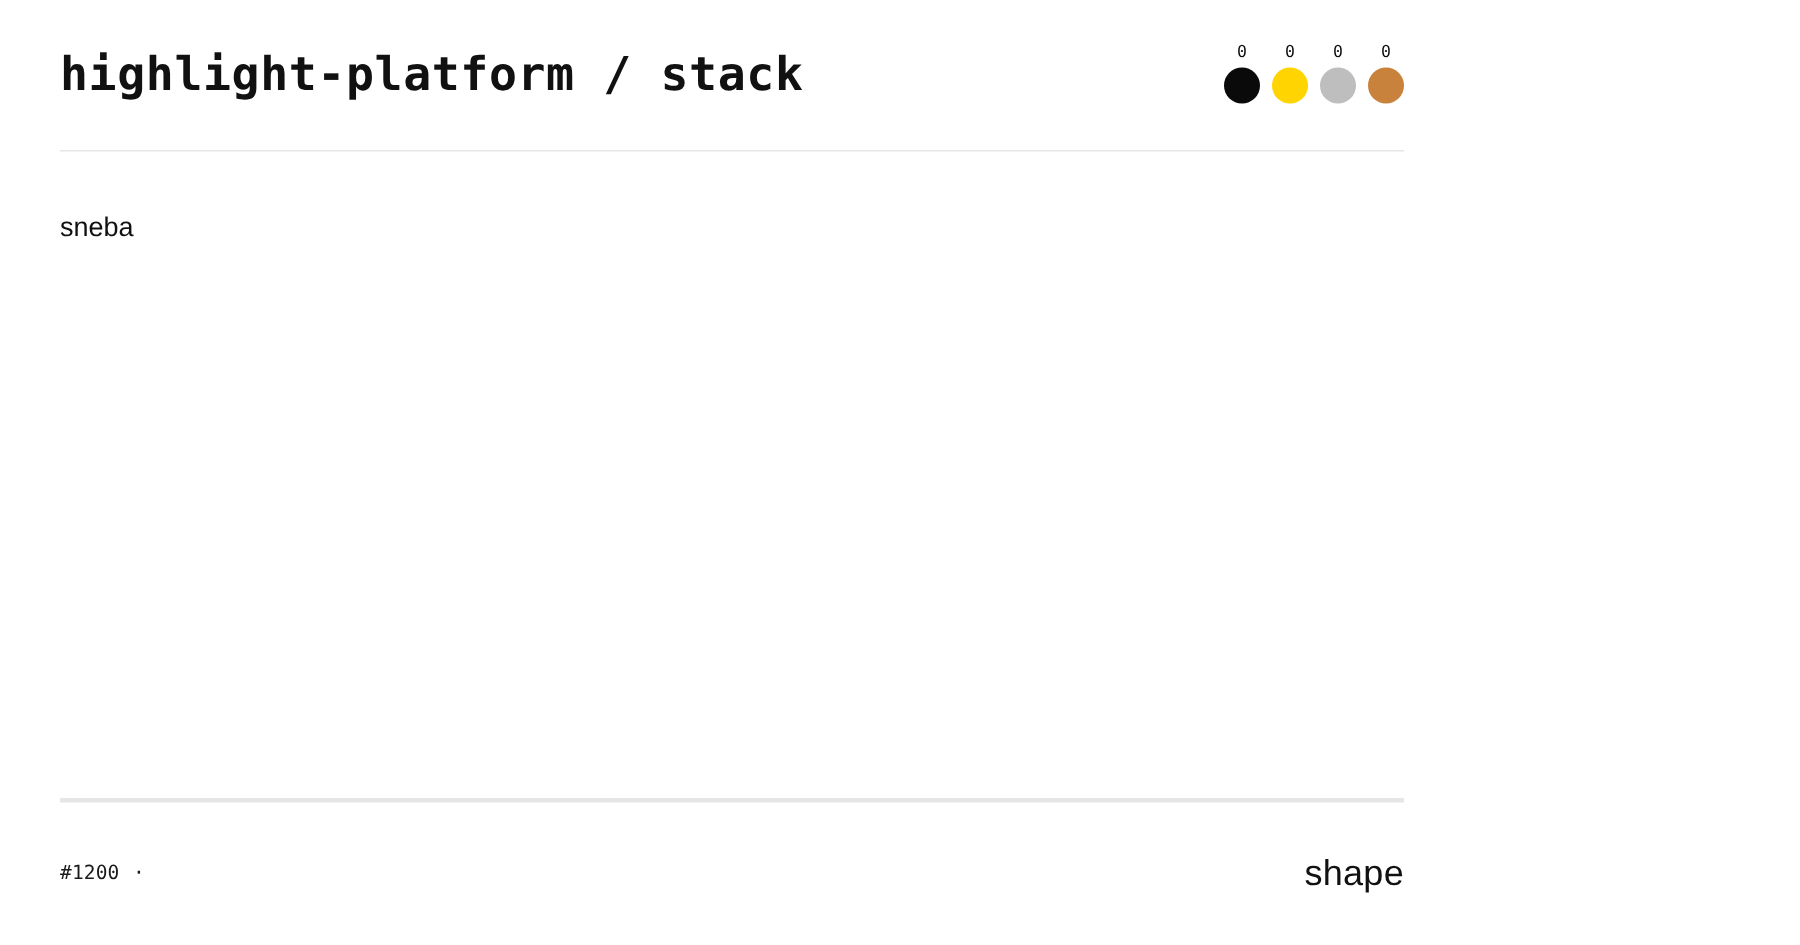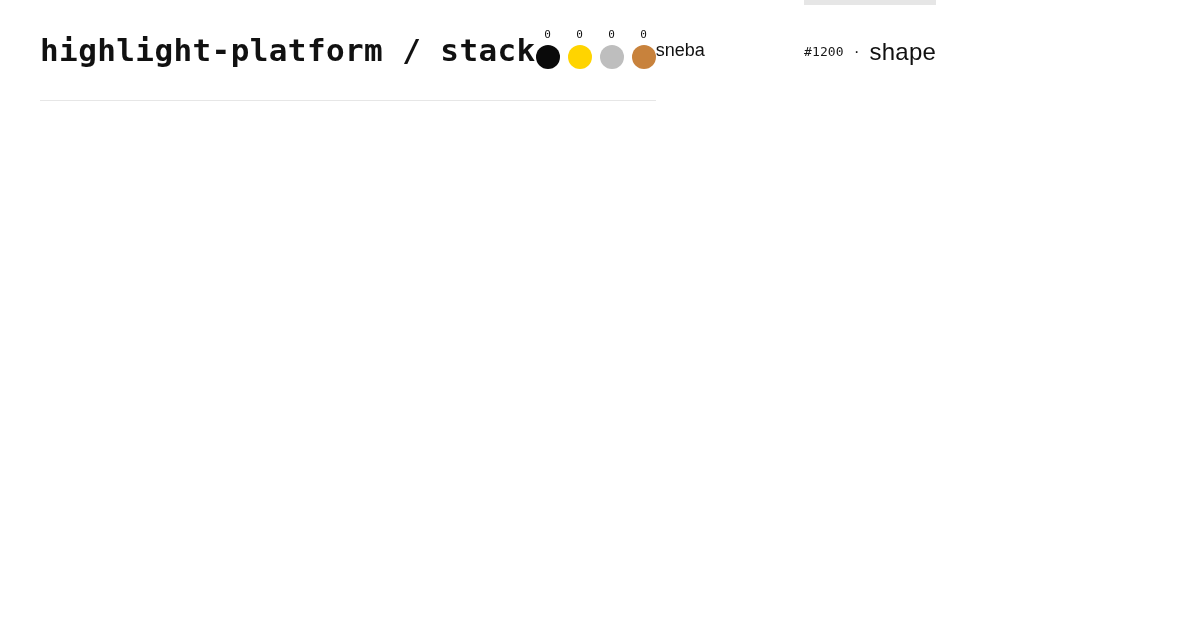--- a/index.html
+++ b/index.html
@@ -15,21 +15,21 @@
     color: #111111;
     -webkit-font-smoothing: antialiased;
   }
 
   .page {
     position: relative;
     width: 976px;
     height: 630px;
     padding: 0 40px;
     display: flex;
-    flex-direction: row;
+    flex-direction: column;
   }
 
   
   .header {
     height: 101px;
     flex: 0 0 101px;
     display: flex;
     align-items: center;
     justify-content: space-between;
     border-bottom: 1px solid #e6e6e6;
@@ -88,21 +88,21 @@
     font-size: 18px;
     font-weight: 400;
     line-height: 1.35;
     color: #111111;
   }
 
   
   .footer {
     flex: 0 0 98px;
     height: 98px;
-    border-top: 5px solid #4c1d95;
+    border-top: 3px solid #4c1d95;
     display: flex;
     align-items: center;
     justify-content: space-between;
   }
 
   .footer-meta {
     font-family: "DejaVu Sans Mono", "Liberation Mono", monospace;
     font-size: 13px;
     font-weight: 400;
     color: #1a1a1a;

